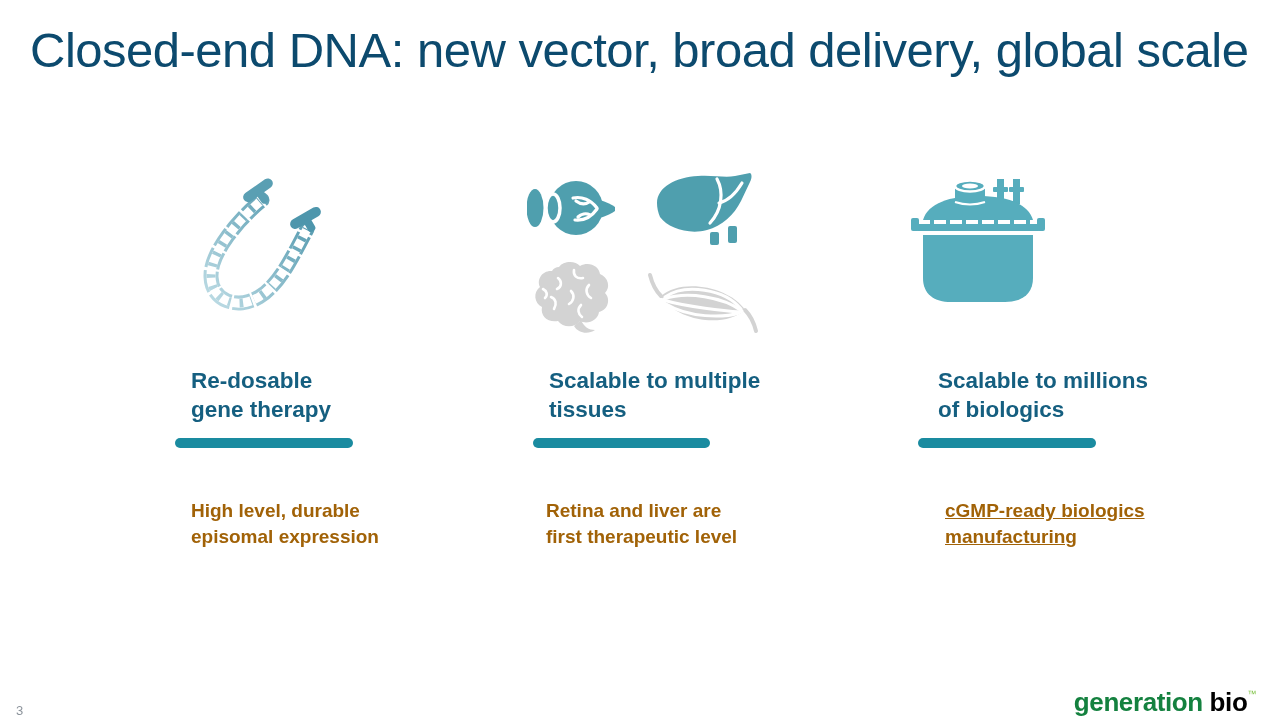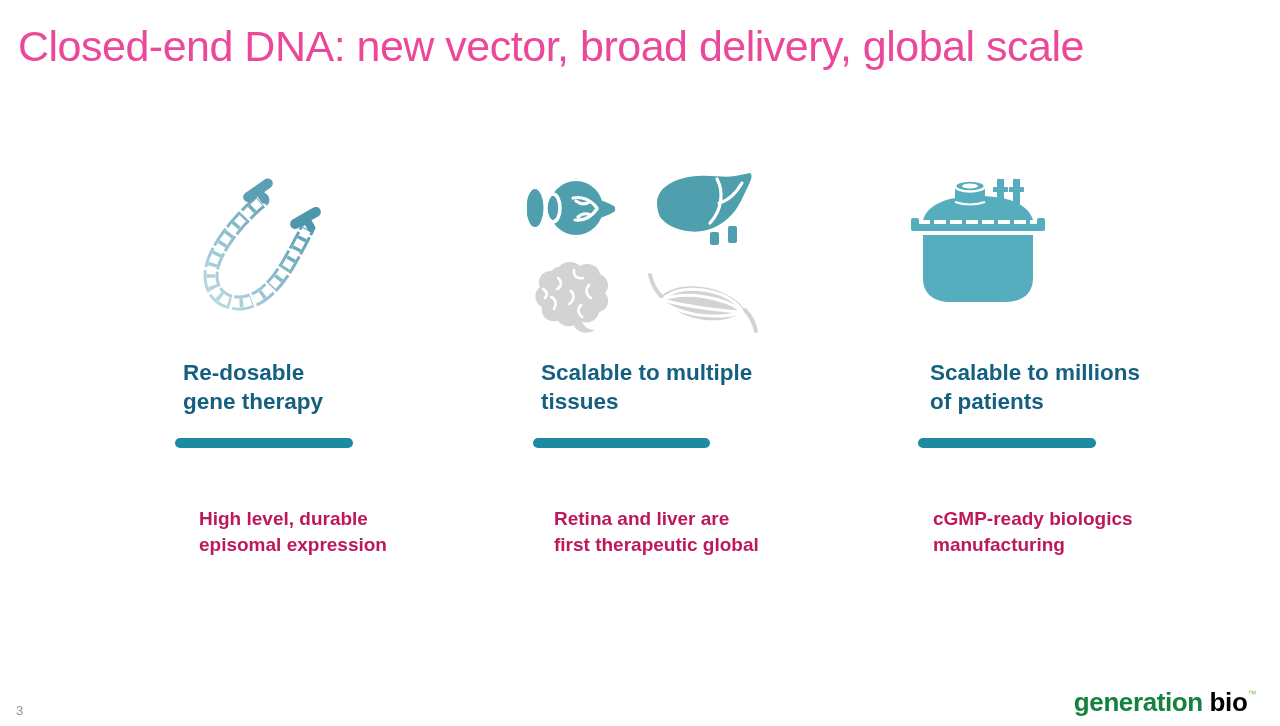--- a/index.html
+++ b/index.html
@@ -7,46 +7,46 @@
   .slide {
     position: relative;
     width: 1280px;
     height: 726px;
     background: #ffffff;
     font-family: "Liberation Sans", sans-serif;
     overflow: hidden;
   }
   .title {
     position: absolute;
-    left: 18px;
+    left: 30px;
     top: 22px;
     margin: 0;
-    font-size: 43px;
+    font-size: 49px;
     font-weight: 400;
     letter-spacing: -0.5px;
-    color: #ec4899;
+    color: #0c4a6e;
     white-space: nowrap;
   }
   .col { position: absolute; top: 160px; height: 500px; }
   #col1 { left: 168px; width: 250px; }
   #col2 { left: 525px; width: 260px; }
   #col3 { left: 905px; width: 270px; }
 
   .icon { position: absolute; }
   #dna-icon     { left: 12px;  top: 8px; }
   #eye-icon     { left: 2px;   top: 12px; }
   #liver-icon   { left: 130px; top: 10px; }
   #brain-icon   { left: 4px;   top: 98px; }
   #muscle-icon  { left: 122px; top: 106px; }
   #tank-icon    { left: 3px;   top: 18px; }
 
   .heading {
     position: absolute;
     top: 190px;
-    margin: 8px;
+    margin: 16px;
     font-size: 22.5px;
     font-weight: 700;
     line-height: 29px;
     color: #155f80;
     white-space: pre-line;
   }
   #col1 .heading { left: 7px; }
   #col2 .heading { left: 8px; }
   #col3 .heading { left: 17px; }
 
@@ -56,31 +56,31 @@
     height: 10px;
     border-radius: 5px;
     background: #1a8ba0;
   }
   #col1 .bar { left: 7px;  width: 178px; }
   #col2 .bar { left: 8px;  width: 177px; }
   #col3 .bar { left: 13px; width: 178px; }
 
   .bullet {
     position: absolute;
-    margin: 16px;
+    margin: 8px;
     font-size: 19px;
     font-weight: 700;
     line-height: 26px;
-    color: #be185d;
+    color: #a16207;
     white-space: pre-line;
   }
   #col1 .b1 { left: 15px; top: 330px; }
   #col1 .b2 { left: 15px; top: 403px; }
   #col2 .b1 { left: 13px; top: 330px; }
-  #col3 .b1 { left: 12px; top: 330px; }
+  #col3 .b1 { left: 32px; top: 330px; text-decoration: underline; }
 
   .page-num {
     position: absolute;
     left: 16px;
     bottom: 8px;
     font-size: 13px;
     color: #8d949c;
   }
   .logo {
     position: absolute;
@@ -188,21 +188,21 @@
           <path d="M17,33 C40,25 76,31 95,45"></path>
           <path d="M16,34 C40,41 78,45 94,46"></path>
           <path d="M19,38 C42,52 76,52 92,47"></path>
         </g>
       </svg>
     </span>
     <h2 class="heading">Scalable to multiple
 tissues</h2>
     <div class="bar"></div>
     <p class="bullet b1">Retina and liver are
-first therapeutic global</p>
+first therapeutic level</p>
   </section>
 
   <section class="col" id="col3">
     <span class="icon" id="tank-icon">
       <svg width="140" height="128" viewBox="0 0 140 128">
         <g fill="#56adbd">
           <rect x="89" y="1" width="7" height="25"></rect>
           <rect x="105" y="1" width="7" height="25"></rect>
           <rect x="85" y="9" width="15" height="5" rx="1"></rect>
           <rect x="101" y="9" width="15" height="5" rx="1"></rect>
@@ -219,21 +219,21 @@
           <rect x="3" y="40" width="8" height="13" rx="2"></rect>
           <rect x="129" y="40" width="8" height="13" rx="2"></rect>
           <path d="M15,57 L125,57 L125,100 C125,116 114,124 97,124 L43,124 C26,124 15,116 15,100 Z"></path>
         </g>
         <ellipse cx="62" cy="8" rx="15" ry="5.5" fill="#56adbd" stroke="#ffffff" stroke-width="2.5"></ellipse>
         <ellipse cx="62" cy="8" rx="8" ry="2.6" fill="#ffffff"></ellipse>
         <path d="M47,24 Q62,29 77,24" fill="none" stroke="#ffffff" stroke-width="2"></path>
       </svg>
     </span>
     <h2 class="heading">Scalable to millions
-of patients</h2>
+of biologics</h2>
     <div class="bar"></div>
     <p class="bullet b1">cGMP-ready biologics
 manufacturing</p>
   </section>
 
   <div class="page-num">3</div>
 
   <div class="logo">
     <span class="g">generation</span><span> </span><span class="b">bio</span><span class="tm">™</span>
   </div>

